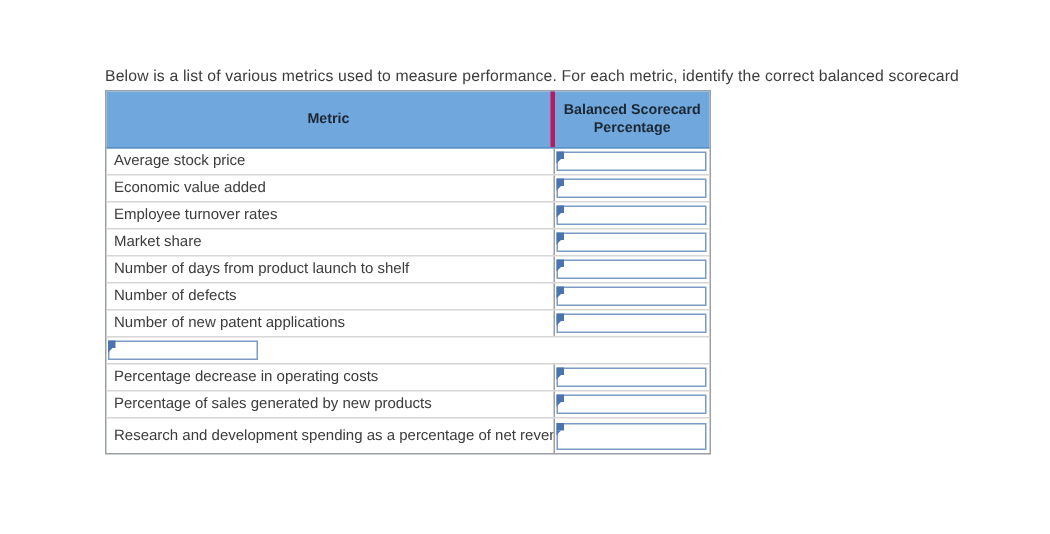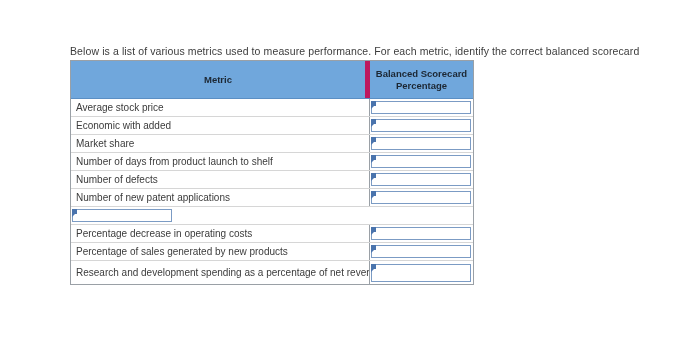--- a/index.html
+++ b/index.html
@@ -52,21 +52,21 @@
     text-align: center;
     display: flex;
     align-items: center;
     justify-content: center;
     line-height: 12px;
     padding: 4px 2px;
   }
   .th-metric {
     width: 299px;
     height: 37px;
-    border-right: 5px solid #be185d;
+    border-right: 3px solid #be185d;
   }
   .th-perspective {
     width: 103px;
     height: 37px;
   }
 
   .trow {
     display: flex;
     box-sizing: border-box;
     border-bottom: 1px solid #d6d6d6;
@@ -149,21 +149,29 @@
   <div id="tbody">
       <div class="trow">
         <div class="cell-metric">Average stock price</div>
         <div class="cell-select">
           <div class="dropdown">
             <span class="marker"></span>
           </div>
         </div>
       </div>
       <div class="trow">
-        <div class="cell-metric">Economic with added</div>
+        <div class="cell-metric">Economic value added</div>
+        <div class="cell-select">
+          <div class="dropdown">
+            <span class="marker"></span>
+          </div>
+        </div>
+      </div>
+      <div class="trow">
+        <div class="cell-metric">Employee turnover rates</div>
         <div class="cell-select">
           <div class="dropdown">
             <span class="marker"></span>
           </div>
         </div>
       </div>
       <div class="trow">
         <div class="cell-metric">Market share</div>
         <div class="cell-select">
           <div class="dropdown">

